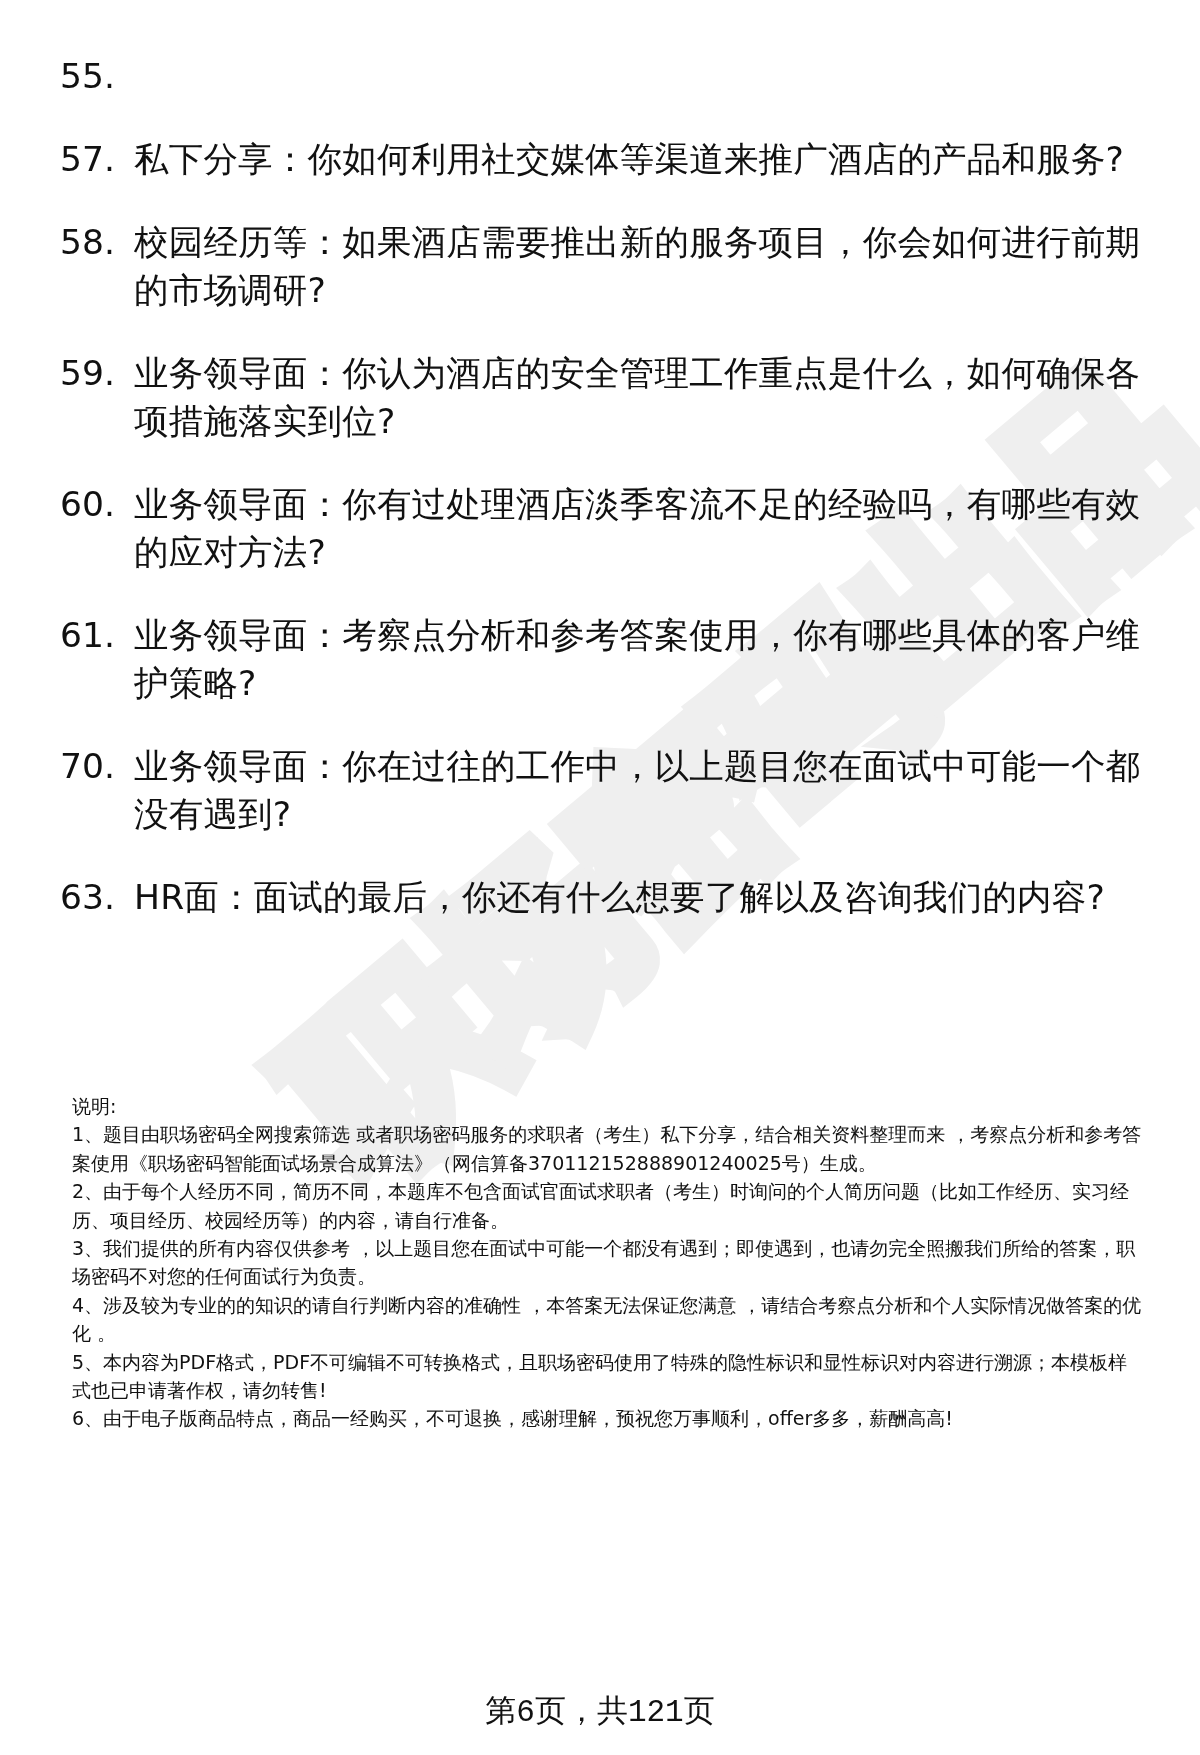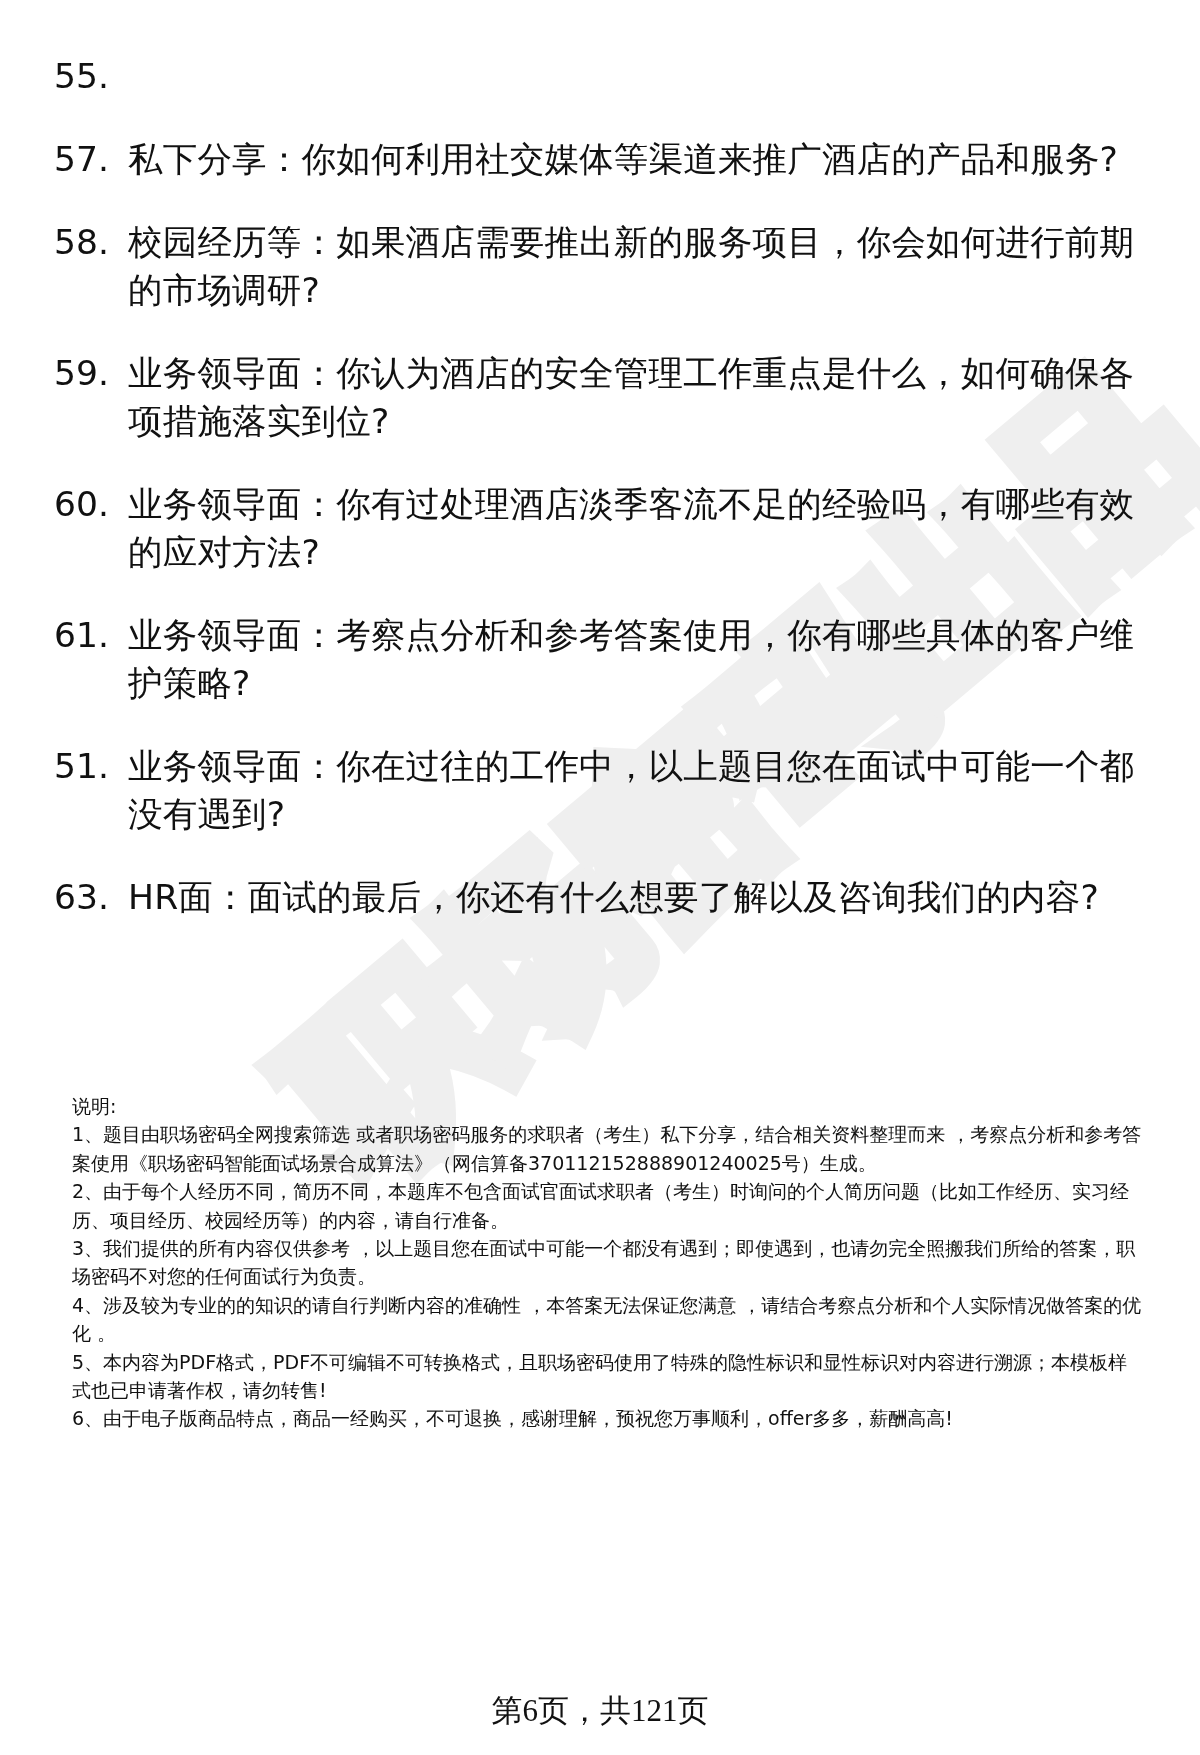--- a/index.html
+++ b/index.html
@@ -32,21 +32,21 @@
       font-weight: bold;
       color: transparent;
       -webkit-text-stroke: 22px #efefef;
       transform-origin: 0 0;
       transform: translate(80px, 560px) rotate(-40deg);
       white-space: nowrap;
       letter-spacing: -6px;
     }
     .questions {
       position: absolute;
-      left: 0;
+      left: 6px;
       top: 52px;
       width: 950px;
       z-index: 1;
     }
     .q {
       position: relative;
       display: flex;
       align-items: flex-start;
       font-size: 34.5px;
       line-height: 48px;
@@ -76,21 +76,21 @@
     }
     .notes p {
       margin: 0;
     }
     .footer {
       position: absolute;
       left: 0;
       top: 1690px;
       width: 1200px;
       text-align: center;
-      font-family: Liberation Serif, serif;
+      font-family: Liberation Mono, monospace;
       font-size: 31px;
       z-index: 1;
     }
   </style>
 </head>
 <body>
 
 <div class="watermark">
   <span>职场密码出品</span>
 </div>
@@ -113,21 +113,21 @@
   </div>
   <div class="q">
     <div class="q-num">60.</div>
     <div class="q-text">业务领导面：你有过处理酒店淡季客流不足的经验吗，有哪些有效的应对方法?</div>
   </div>
   <div class="q">
     <div class="q-num">61.</div>
     <div class="q-text">业务领导面：考察点分析和参考答案使用，你有哪些具体的客户维护策略?</div>
   </div>
   <div class="q">
-    <div class="q-num">51.</div>
+    <div class="q-num">70.</div>
     <div class="q-text">业务领导面：你在过往的工作中，以上题目您在面试中可能一个都没有遇到?</div>
   </div>
   <div class="q">
     <div class="q-num">63.</div>
     <div class="q-text">HR面：面试的最后，你还有什么想要了解以及咨询我们的内容?</div>
   </div>
 </div>
 
 <div class="notes">
   <p>说明:</p>

